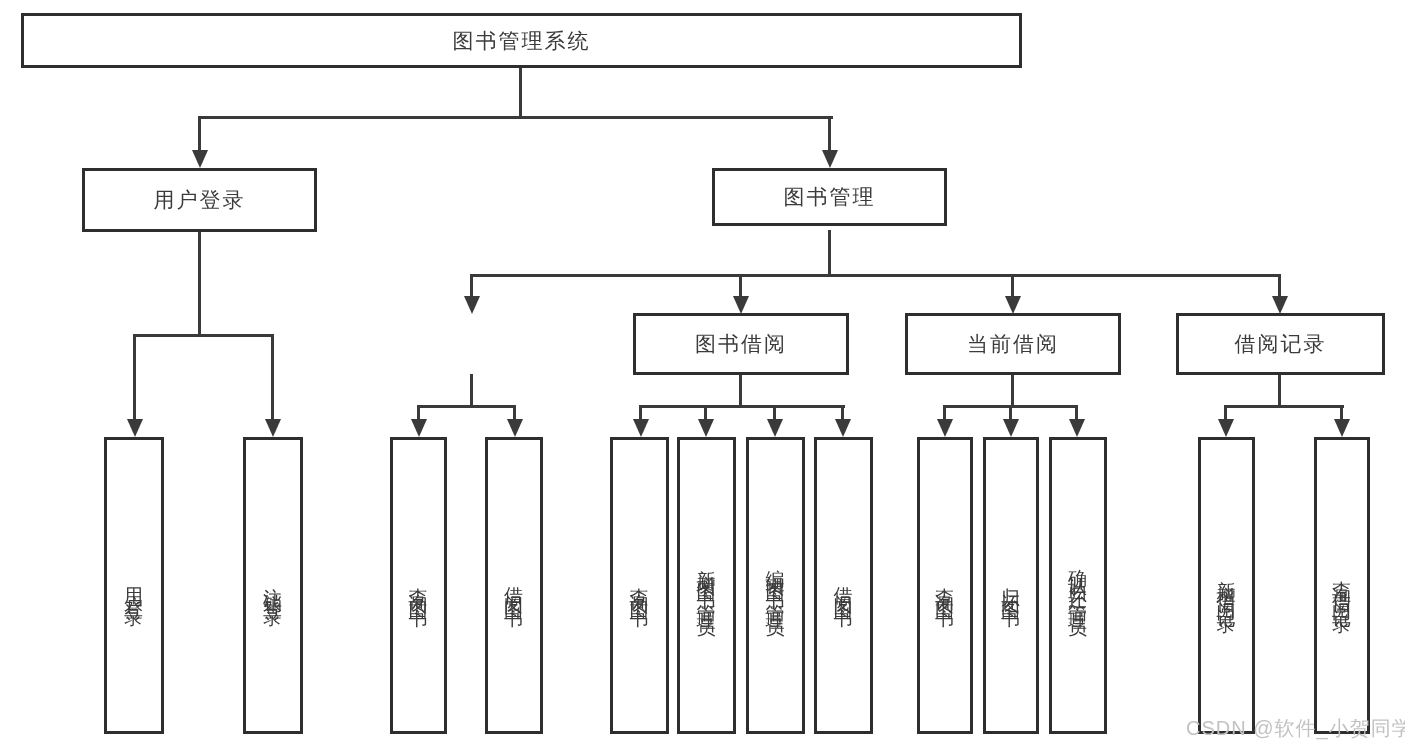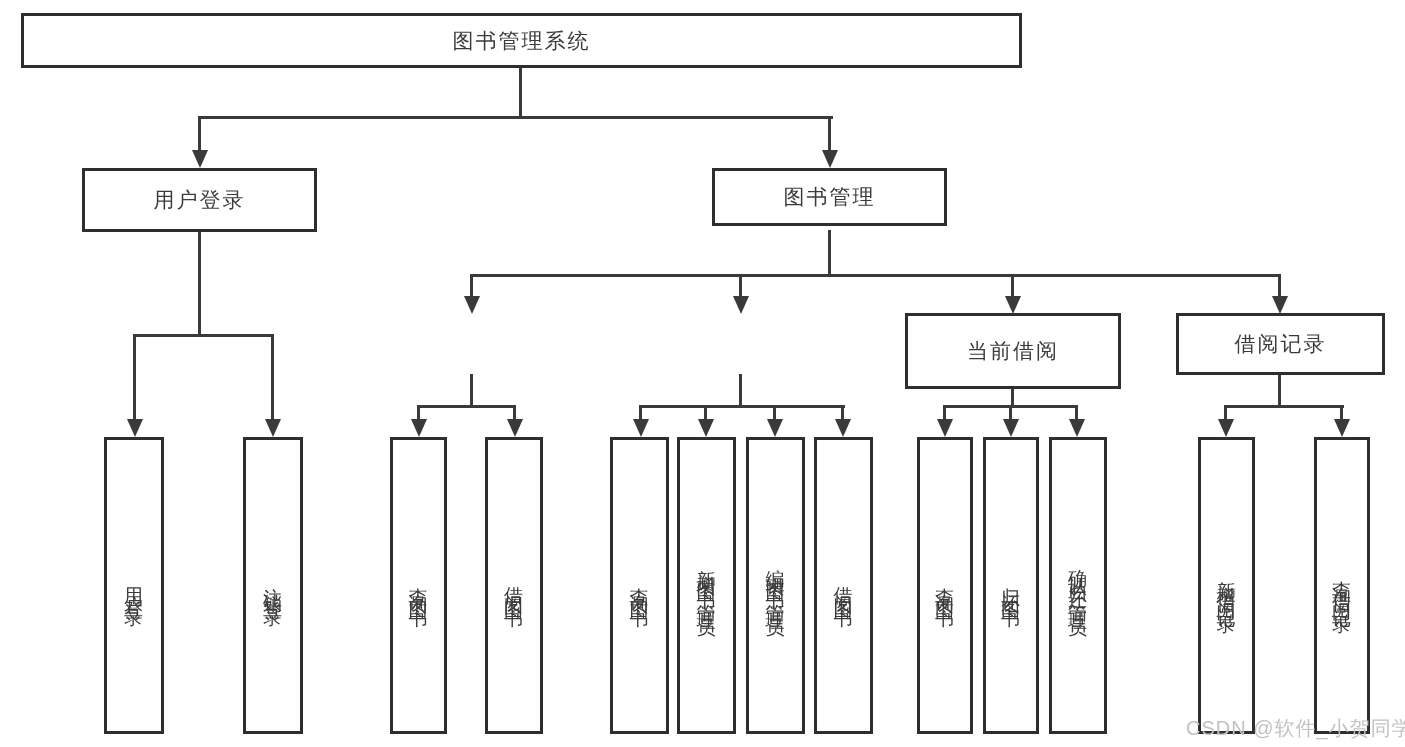--- a/index.html
+++ b/index.html
@@ -117,22 +117,25 @@
 
   <div class="box hbox" style="left:82px;top:168px;width:235px;height:64px;">
     <span>用户登录</span>
   </div>
 
   <div class="box hbox" style="left:712px;top:168px;width:235px;height:58px;">
     <span>图书管理</span>
   </div>
 
 
+  <div class="box hbox" style="left:633px;top:313px;width:216px;height:62px;">
+    <span>图书借阅</span>
+  </div>
 
-  <div class="box hbox" style="left:905px;top:313px;width:216px;height:76px;">
+  <div class="box hbox" style="left:905px;top:313px;width:216px;height:62px;">
     <span>当前借阅</span>
   </div>
 
   <div class="box hbox" style="left:1176px;top:313px;width:209px;height:62px;">
     <span>借阅记录</span>
   </div>
 
   <div class="box vbox" style="left:104px;top:437px;width:60px;height:297px;">
     <span>用户登录</span>
   </div>

